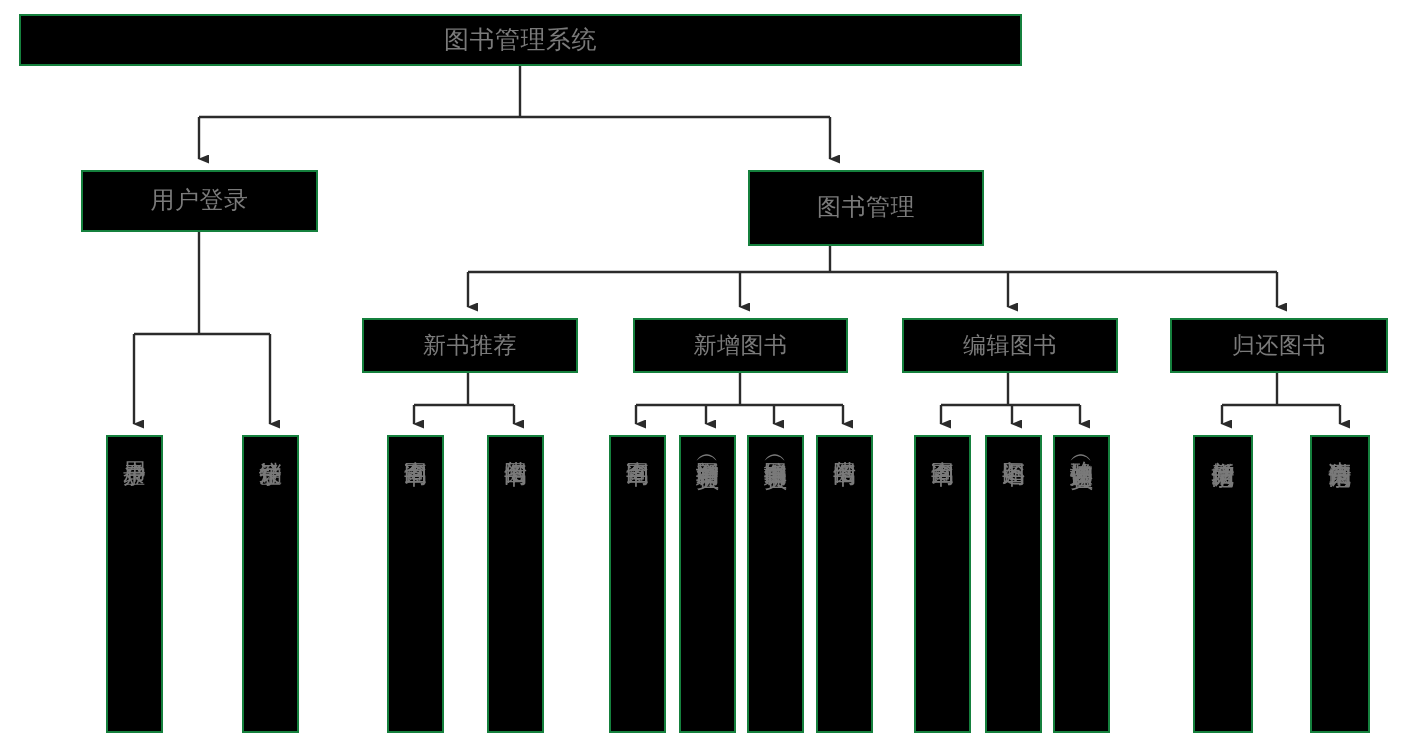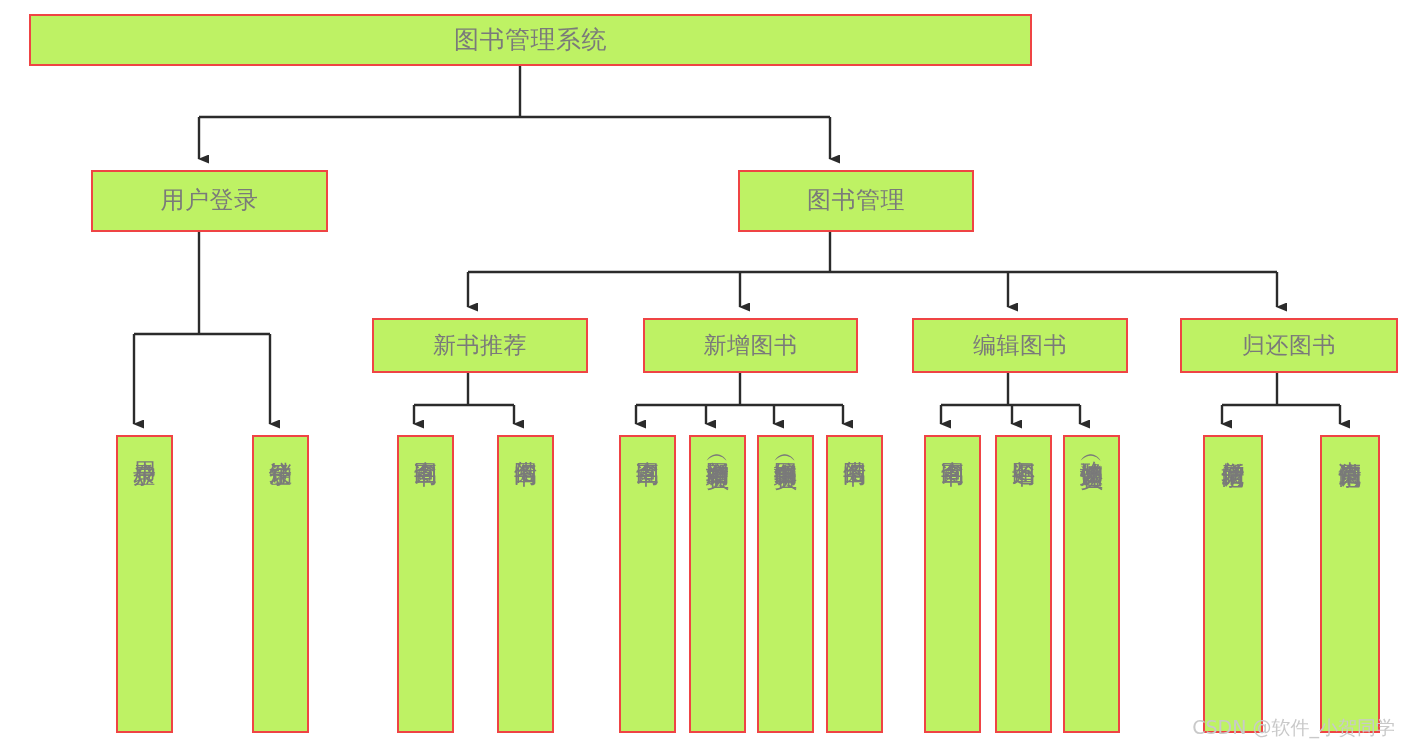--- a/index.html
+++ b/index.html
@@ -22,27 +22,26 @@
     position: absolute;
     left: 0;
     top: 0;
     width: 1405px;
     height: 747px;
     pointer-events: none;
   }
   .node {
     position: absolute;
     box-sizing: border-box;
-    background: #bef264;
-    border: 2px solid #ef4444;
+    background: #000000;
+    border: 2px solid #15803d;
     display: flex;
     align-items: center;
     justify-content: center;
     z-index: 2;
-    margin-left: 10px;
   }
   .node-label {
     color: #7a7a7a;
     text-align: center;
     line-height: 1.15;
     white-space: nowrap;
     letter-spacing: 0.5px;
   }
   .node-root .node-label {
     font-size: 25px;
@@ -125,21 +124,21 @@
       </g>
   </svg>
 
   <div id="nodes-container">
       <div class="node node-root" style="left: 19px; top: 14px; width: 1003px; height: 52px;">
         <span class="node-label">图书管理系统</span>
       </div>
       <div class="node node-branch" style="left: 81px; top: 170px; width: 237px; height: 62px;">
         <span class="node-label">用户登录</span>
       </div>
-      <div class="node node-branch" style="left: 728px; top: 170px; width: 236px; height: 62px;">
+      <div class="node node-branch" style="left: 748px; top: 170px; width: 236px; height: 76px;">
         <span class="node-label">图书管理</span>
       </div>
       <div class="node node-group" style="left: 362px; top: 318px; width: 216px; height: 55px;">
         <span class="node-label">新书推荐</span>
       </div>
       <div class="node node-group" style="left: 633px; top: 318px; width: 215px; height: 55px;">
         <span class="node-label">新增图书</span>
       </div>
       <div class="node node-group" style="left: 902px; top: 318px; width: 216px; height: 55px;">
         <span class="node-label">编辑图书</span>
@@ -181,15 +180,14 @@
         <span class="node-label">确认归还（管理员）</span>
       </div>
       <div class="node node-leaf" style="left: 1193px; top: 435px; width: 60px; height: 298px;">
         <span class="node-label">新增借阅记录</span>
       </div>
       <div class="node node-leaf" style="left: 1310px; top: 435px; width: 60px; height: 298px;">
         <span class="node-label">查询借阅记录</span>
       </div>
     </div>
 
-  <div id="watermark">CSDN @软件_小贺同学</div>
 
 </div>
 
 </body></html>

